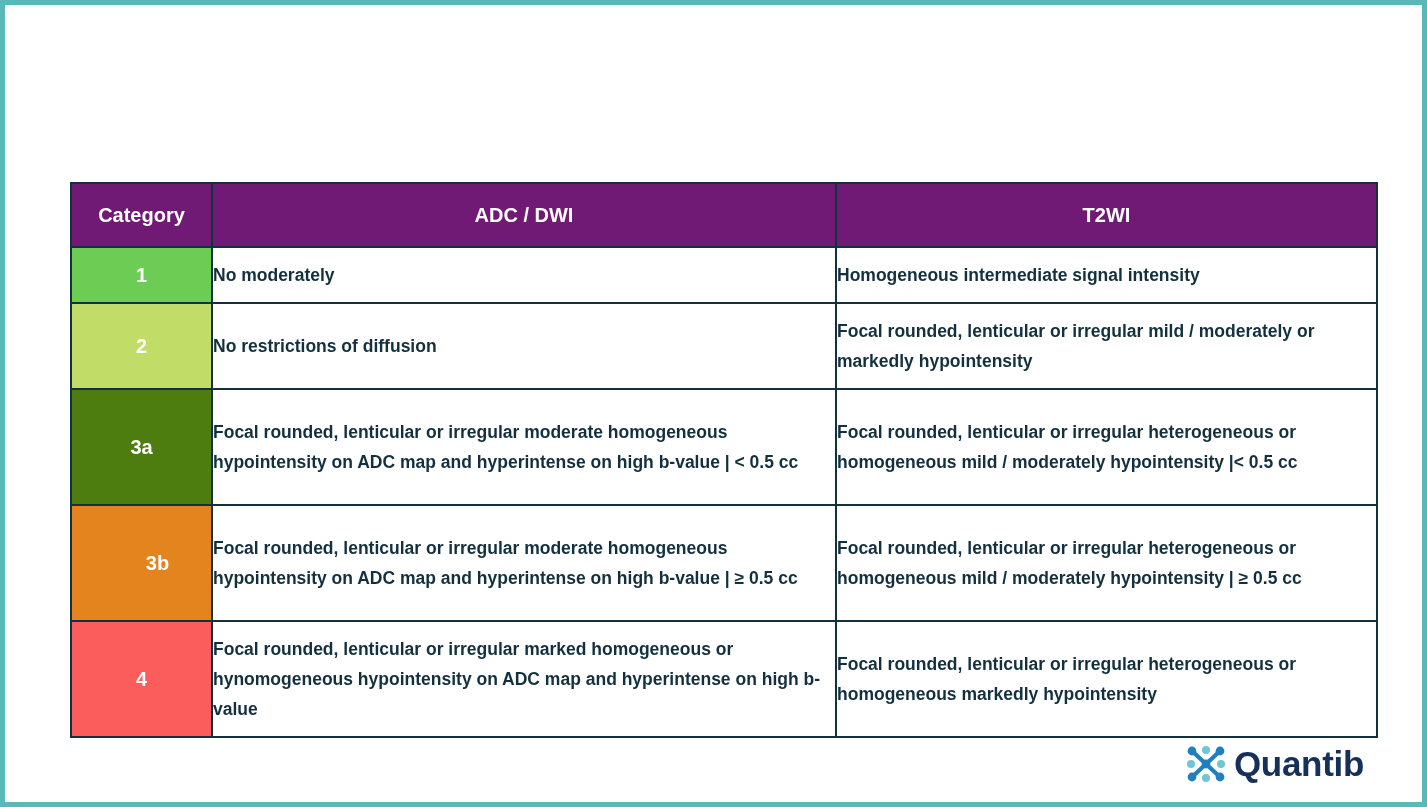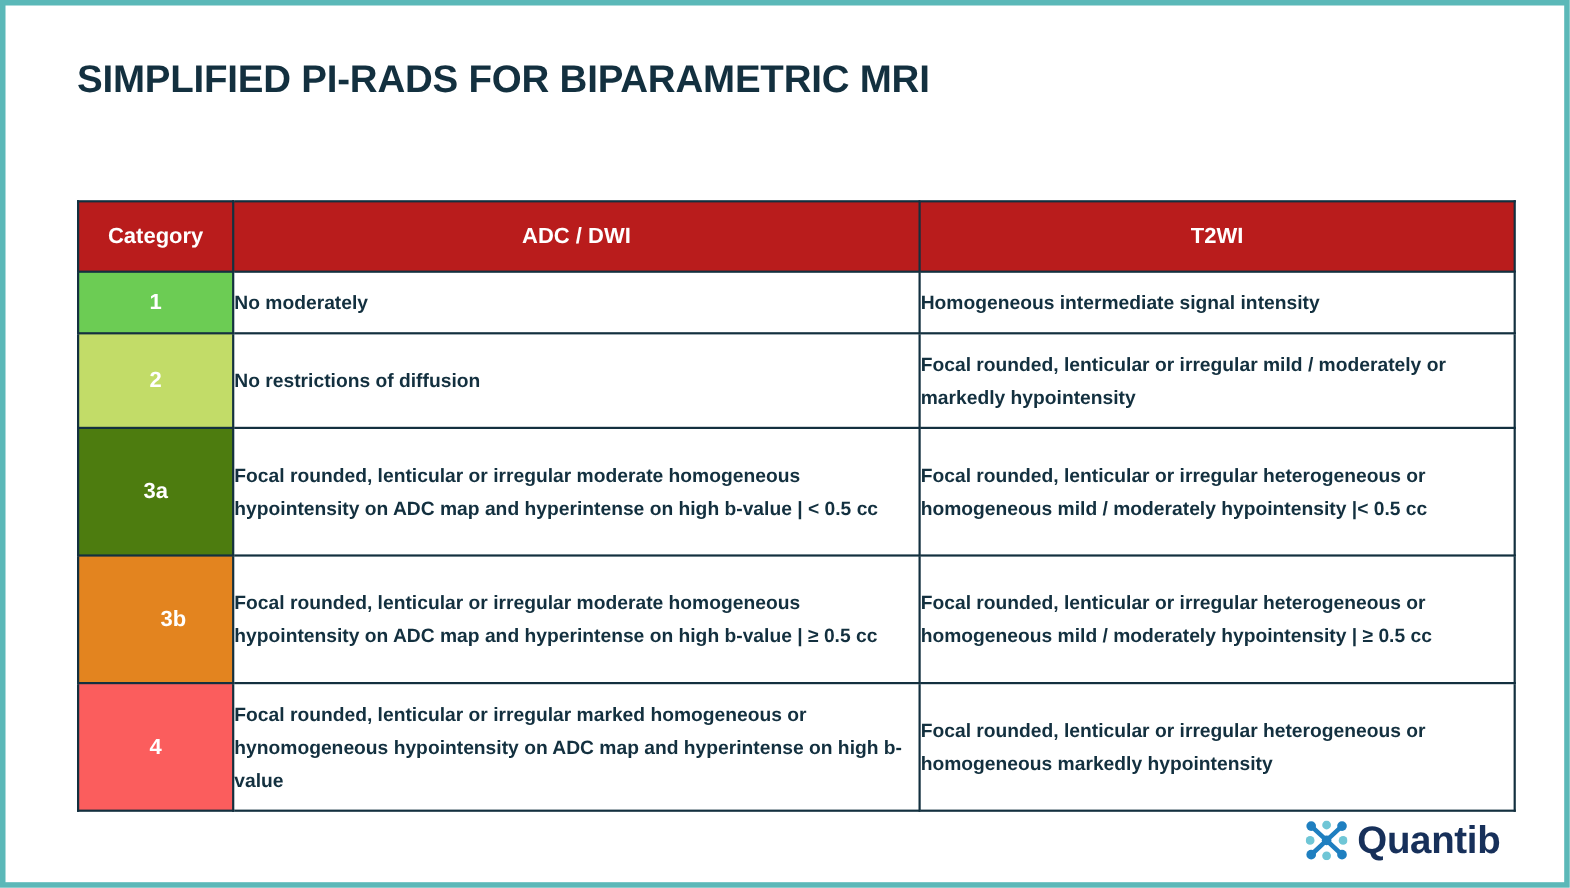--- a/index.html
+++ b/index.html
@@ -55,21 +55,21 @@
     border-collapse: collapse;
     table-layout: fixed;
   }
   table.pirads th,
   table.pirads td {
     border: 2px solid #13303f;
     padding: 0;
     vertical-align: middle;
   }
   thead th {
-    background: #b91c1c;
+    background: #701a75;
     color: #ffffff;
     font-size: 20px;
     font-weight: bold;
     text-align: center;
     height: 62px;
   }
   th.h-category { width: 139px; }
   th.h-adc { width: 622px; }
   th.h-t2wi { width: 539px; }
 
@@ -106,21 +106,20 @@
     color: #17305a;
     letter-spacing: -0.3px;
   }
 </style>
 </head>
 <body>
 
 <div class="page">
   <div class="content">
 
-    <div class="title">SIMPLIFIED PI-RADS FOR BIPARAMETRIC MRI</div>
 
     <table class="pirads">
       <thead>
         <tr>
           <th class="h-category">Category</th>
           <th class="h-adc">ADC  / DWI</th>
           <th class="h-t2wi">T2WI</th>
         </tr>
       </thead>
       <tbody>

